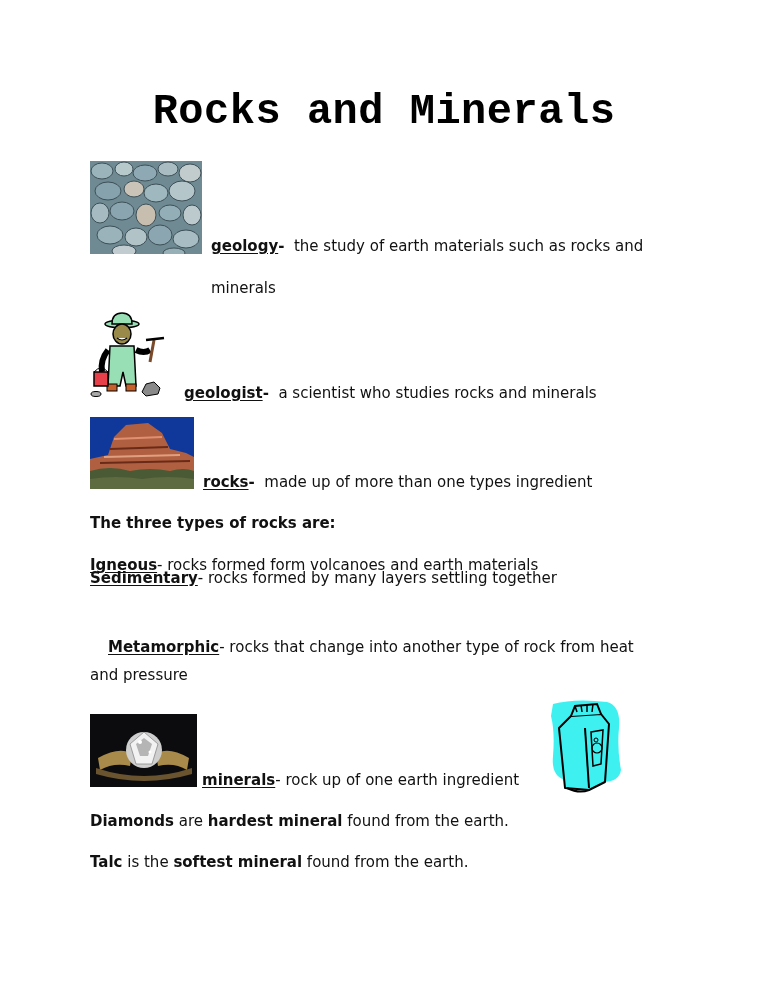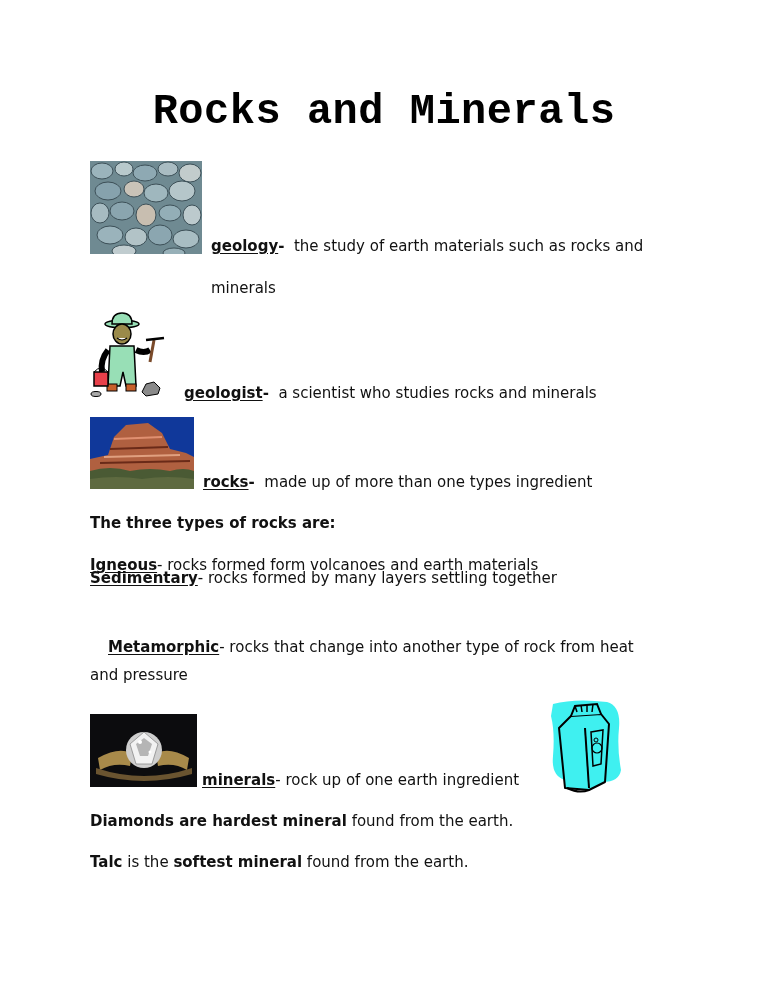--- a/index.html
+++ b/index.html
@@ -141,17 +141,17 @@
     <path d="M30 8 L32 14 M36 7 L37 14 M42 6 L42 14 M48 6 L47 14" stroke="#000" stroke-width="1.5"></path>
     <path d="M40 30 L44 90" stroke="#000" stroke-width="2"></path>
     <path d="M46 34 L58 32 L56 66 L48 68 Z" fill="none" stroke="#000" stroke-width="1.5"></path>
     <circle cx="52" cy="50" r="5" fill="none" stroke="#000" stroke-width="1.2"></circle>
     <circle cx="51" cy="42" r="2" fill="none" stroke="#000" stroke-width="1"></circle>
     <path d="M22 90 Q34 96 44 92" stroke="#000" stroke-width="2" fill="none"></path>
   </svg>
 </div>
 
 <div class="abs line" style="left:90px;top:811px;">
-  <span class="b">Diamonds</span><span style="white-space:pre;font-weight:bold;"> are </span><span class="b">hardest mineral</span><span style="white-space:pre;"> found from the earth.</span>
+  <span class="b">Diamonds</span><span style="white-space:pre;"> are </span><span class="b">hardest mineral</span><span style="white-space:pre;"> found from the earth.</span>
 </div>
 <div class="abs line" style="left:90px;top:852px;">
   <span class="b">Talc</span><span style="white-space:pre;"> is the </span><span class="b">softest mineral</span><span style="white-space:pre;"> found from the earth.</span>
 </div>
 
 </body></html>

